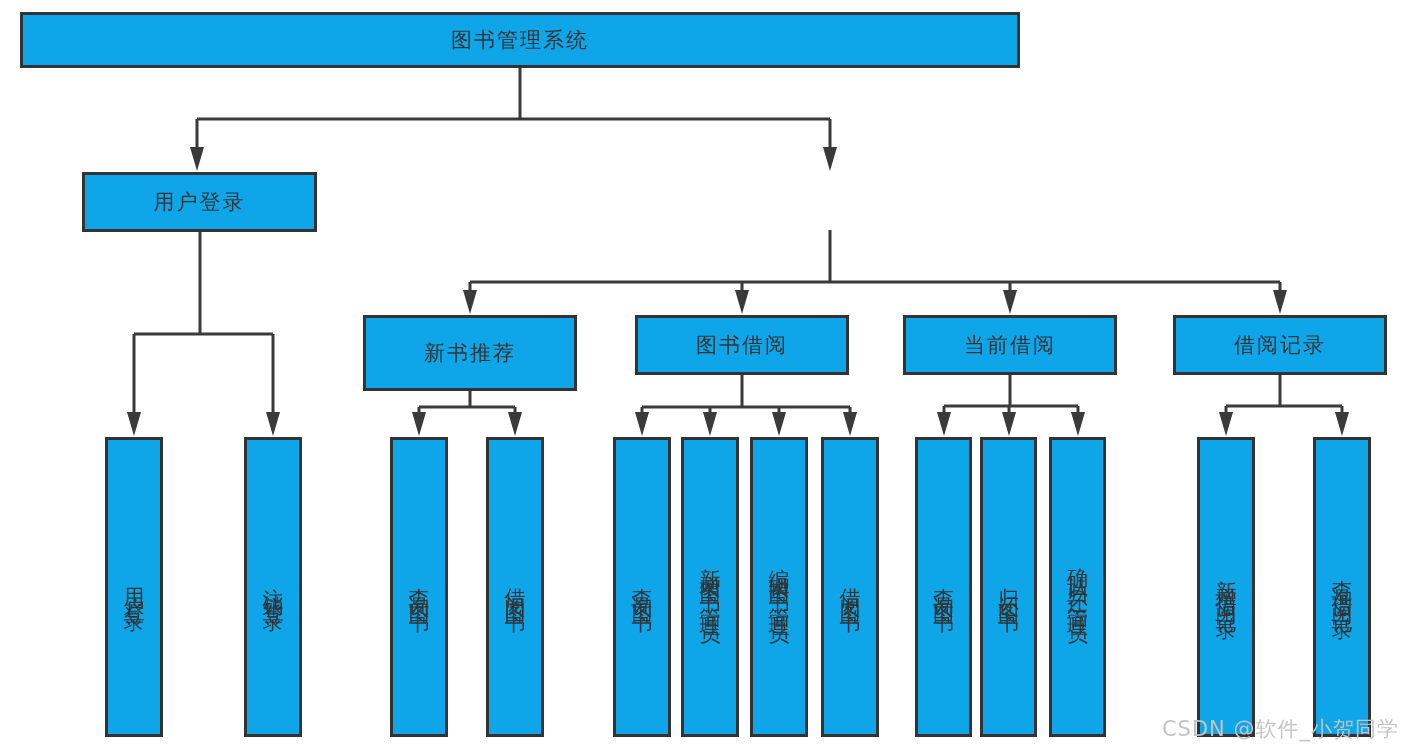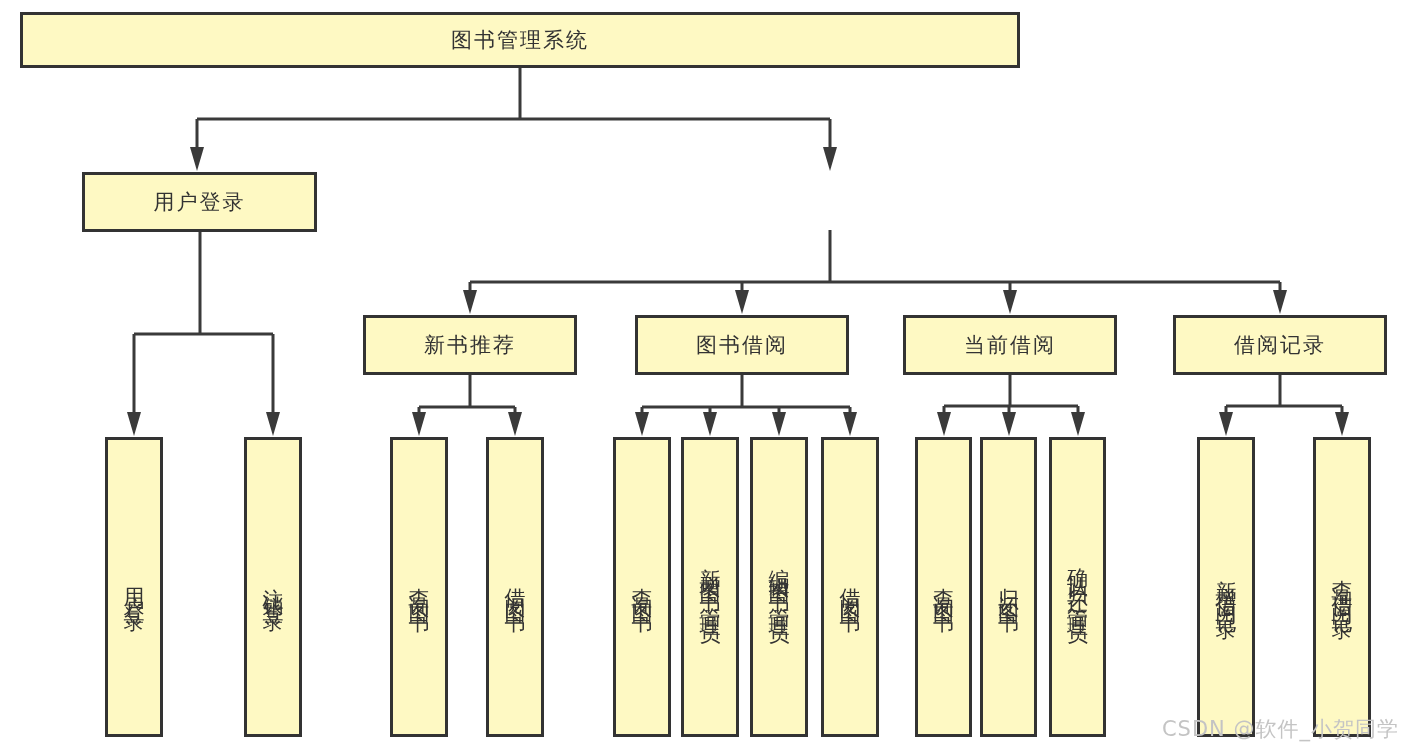--- a/index.html
+++ b/index.html
@@ -15,21 +15,21 @@
     background:var(--background);
     font-family:"DejaVu Sans","Liberation Sans",sans-serif;
     position:relative;overflow:hidden;
   }
   .stage{position:absolute;inset:0;}
   svg.connectors{position:absolute;left:0;top:0;z-index:1;}
   .box{
     position:absolute;z-index:2;
     box-sizing:border-box;
     border:3px solid var(--box_border);
-    background:#fef9c3;
+    background:#0ea5e9;
     display:flex;align-items:center;justify-content:center;
     color:var(--text);
     font-size:21px;
     letter-spacing:2px;
     text-align:left;
     white-space:nowrap;
   }
   .leaf{
     writing-mode:vertical-rl;
     text-orientation:mixed;
@@ -78,21 +78,21 @@
       <polygon points="1071,412 1085,412 1078,436"></polygon>
       <polygon points="1219,412 1233,412 1226,436"></polygon>
       <polygon points="1335,412 1349,412 1342,436"></polygon>
     </g>
   </svg>
 
   <div class="box" style="left:20px;top:12px;width:1000px;height:56px">图书管理系统</div>
 
   <div class="box" style="left:82px;top:172px;width:235px;height:60px">用户登录</div>
 
-  <div class="box" style="left:363px;top:315px;width:214px;height:60px">新书推荐</div>
+  <div class="box" style="left:363px;top:315px;width:214px;height:76px">新书推荐</div>
   <div class="box" style="left:903px;top:315px;width:214px;height:60px">当前借阅</div>
   <div class="box" style="left:635px;top:315px;width:214px;height:60px">图书借阅</div>
   <div class="box" style="left:1173px;top:315px;width:214px;height:60px">借阅记录</div>
 
   <div class="box leaf" style="left:105px;top:437px;width:58px;height:300px">用户登录</div>
   <div class="box leaf" style="left:244px;top:437px;width:58px;height:300px">注销登录</div>
 
   <div class="box leaf" style="left:390px;top:437px;width:58px;height:300px">查询图书</div>
   <div class="box leaf" style="left:486px;top:437px;width:58px;height:300px">借阅图书</div>
 

